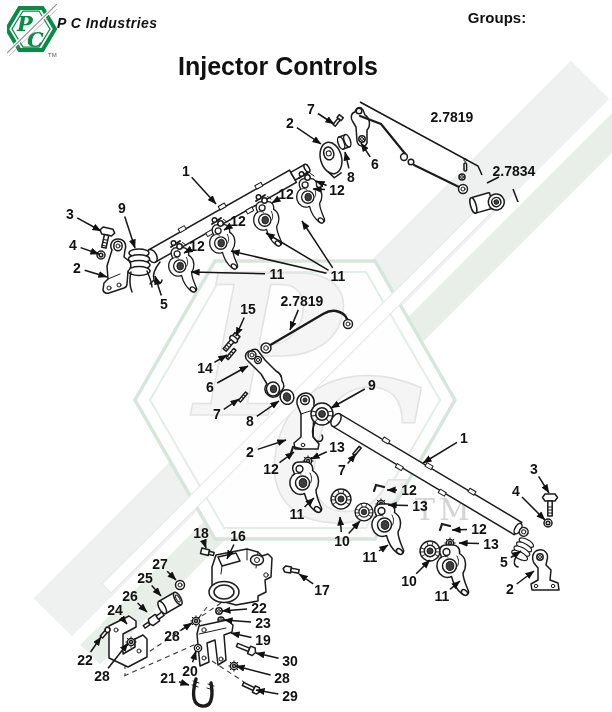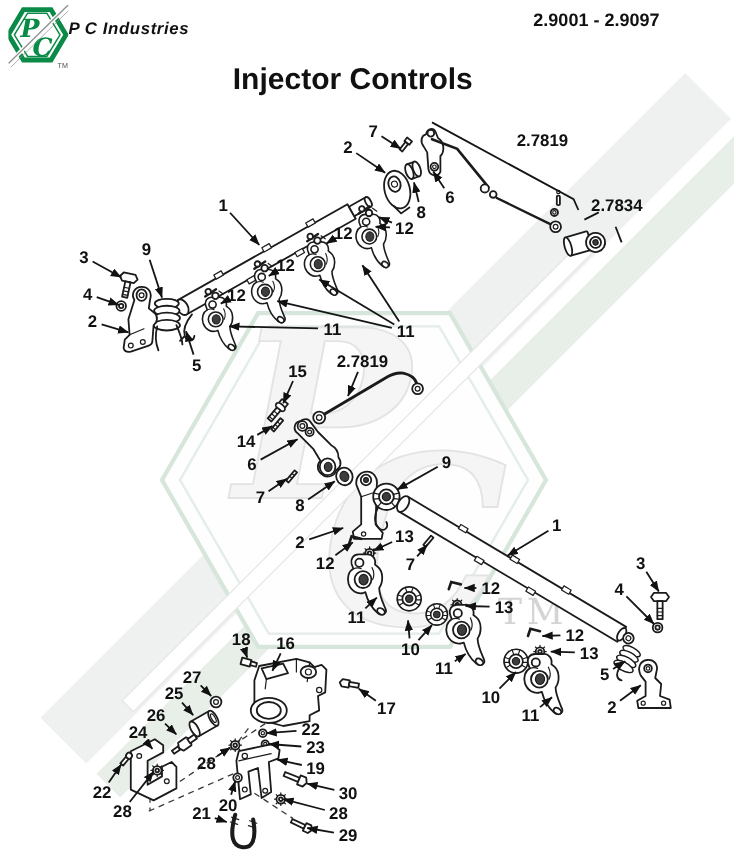--- a/index.html
+++ b/index.html
@@ -2,21 +2,21 @@
 <html><head>
 <meta charset="utf-8">
 <style>
   html,body{margin:0;padding:0;background:#fff;}
   body{width:612px;height:712px;position:relative;overflow:hidden;
        font-family:"Liberation Sans",sans-serif;color:#111;}
   .hdr-company{position:absolute;left:57px;top:15px;font-size:14px;font-weight:bold;
        font-style:italic;letter-spacing:.5px;}
   .hdr-groups{position:absolute;left:436px;top:9px;width:122px;text-align:center;
        font-weight:bold;font-size:15px;line-height:18px;}
-  .hdr-title{position:absolute;left:16px;top:52px;width:556px;text-align:center;
+  .hdr-title{position:absolute;left:0;top:52px;width:556px;text-align:center;
        font-size:25px;font-weight:bold;}
   #diagram-svg{position:absolute;left:0;top:0;}
   .p{fill:#fff;stroke:#1b1b1b;stroke-width:1.5;stroke-linejoin:round;stroke-linecap:round;}
   .w{fill:none;stroke:#1b1b1b;stroke-width:1.5;stroke-linecap:round;}
   .t{stroke-width:1;}
   .d{fill:#3d3d3d;stroke:#1b1b1b;stroke-width:1;}
   .dash{fill:none;stroke:#3a3a3a;stroke-width:1.1;stroke-dasharray:5 4;}
   .callout-label{font:bold 14px "Liberation Sans",sans-serif;fill:#111;text-anchor:middle;}
   .cline{stroke:#151515;stroke-width:1.5;fill:none;}
   .wm-letter{font-family:"DejaVu Serif","Liberation Serif",serif;font-style:italic;
@@ -468,16 +468,16 @@
     <polygon points="86,50 64,14 32,14 10,50 32,86 64,86" fill="none" stroke="#0a8a47" stroke-width="2.5"></polygon>
     <text class="logo-letter" x="20" y="54" font-size="42">P</text>
     <text class="logo-letter" x="40" y="86" font-size="42">C</text>
     <line x1="-2" y1="100" x2="102" y2="-2" stroke="#fff" stroke-width="7"></line>
     <line x1="0" y1="98" x2="100" y2="0" stroke="#8f8f8f" stroke-width="2.2"></line>
     <line x1="4" y1="104" x2="104" y2="6" stroke="#8f8f8f" stroke-width="1.2"></line>
     <text x="82" y="106" font-size="12" fill="#555">TM</text>
   </svg>
   <div class="hdr-company">P C Industries</div>
   <div class="hdr-groups">
-    <div>2.9001 - 2.9097</div>
+    <div>Groups:</div>
   </div>
   <div class="hdr-title">Injector Controls</div>
 </div>
 
 </body></html>

